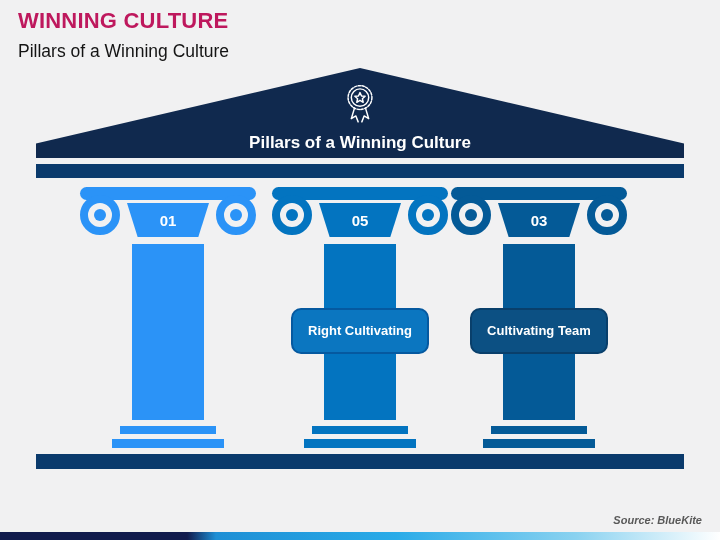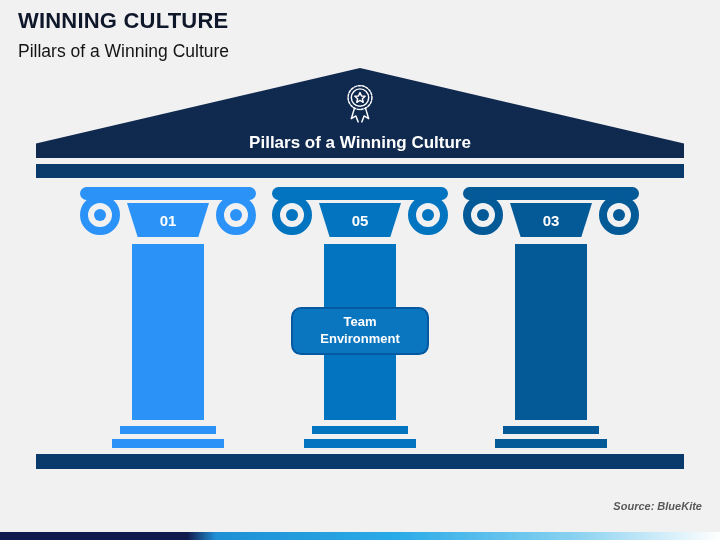--- a/index.html
+++ b/index.html
@@ -8,21 +8,21 @@
     font-family: "Liberation Sans", sans-serif;
     background: var(--background, #F1F1F2);
     position: relative;
     overflow: hidden;
   }
   .slide { position: absolute; inset: 0; }
 
   
   .header { position: absolute; left: 18px; top: 8px; }
   .header h1 {
-    font-size: 22px; font-weight: 800; color: #0f172a; letter-spacing: 0.2px;
+    font-size: 22px; font-weight: 800; color: #be185d; letter-spacing: 0.2px;
   }
   .header h2 {
     margin-top: 7px; font-size: 17.5px; font-weight: 400; color: #141414;
   }
 
   
   .pediment {
     position: absolute; left: 36px; top: 68px; width: 648px; height: 90px;
     background: var(--pediment, #10294E);
     clip-path: polygon(50% 0, 100% 84%, 100% 100%, 0 100%, 0 84%);
@@ -37,21 +37,21 @@
   .beam, .floor {
     position: absolute; left: 36px; width: 648px; background: var(--beam, #0A3A6C);
   }
   .beam  { top: 164px; height: 14px; }
   .floor { top: 454px; height: 15px; }
 
   
   .pillar { position: absolute; top: 187px; width: 176px; height: 262px; }
   .pillar-1 { left: 80px; }
   .pillar-2 { left: 272px; }
-  .pillar-3 { left: 463px; }
+  .pillar-3 { left: 451px; }
 
   .cap-bar {
     position: absolute; left: 0; top: 0; width: 176px; height: 13px;
     border-radius: 7px; background: var(--c);
   }
   .volute {
     position: absolute; top: 8px; width: 40px; height: 40px;
     border-radius: 50%; border: 8px solid var(--c);
     background: var(--background, #F1F1F2);
   }
@@ -89,21 +89,21 @@
     width: 138px; min-height: 46px; padding: 5px 14px;
     background: var(--pill-fill); border: 2.5px solid var(--pill-border);
     border-radius: 10px;
     display: flex; align-items: center; justify-content: center;
     text-align: center;
   }
   .pill span { color: #fff; font-size: 13px; font-weight: 700; line-height: 1.3; }
 
   
   .source {
-    position: absolute; right: 18px; top: 500px;
+    position: absolute; right: 18px; top: 514px;
     font-size: 11px; font-weight: 700; font-style: italic; color: #595959;
   }
   .bottom-strip {
     position: absolute; left: 0; right: 0; bottom: 0; height: 8px;
     background: linear-gradient(to right,
       var(--accent-navy, #111B4D) 0%,
       var(--accent-navy, #111B4D) 26%,
       var(--accent-blue, #1E8FD5) 30%,
       var(--accent-cyan, #29ABE8) 55%,
       var(--accent-light, #8AD2F0) 80%,
@@ -149,34 +149,37 @@
     <div class="cap-bar"></div>
     <div class="volute left"></div>
     <div class="volute right"></div>
     <div class="trapezoid">
       <span>05</span>
     </div>
     <div class="shaft"></div>
     <div class="base1"></div>
     <div class="base2"></div>
     <div class="pill">
-      <span>Team Environment</span>
+      <span>Right Cultivating</span>
     </div>
   </div>
 
   <div class="pillar pillar-3" style="--c: #045A97; --pill-fill: #0C5083; --pill-border: #093F6B;">
     <div class="cap-bar"></div>
     <div class="volute left"></div>
     <div class="volute right"></div>
     <div class="trapezoid">
       <span>03</span>
     </div>
     <div class="shaft"></div>
     <div class="base1"></div>
     <div class="base2"></div>
+    <div class="pill">
+      <span>Cultivating Team</span>
+    </div>
   </div>
 
   <div class="floor"></div>
 
   <div class="source">Source: BlueKite</div>
   <div class="bottom-strip"></div>
 
 </div>
 
 </body></html>

